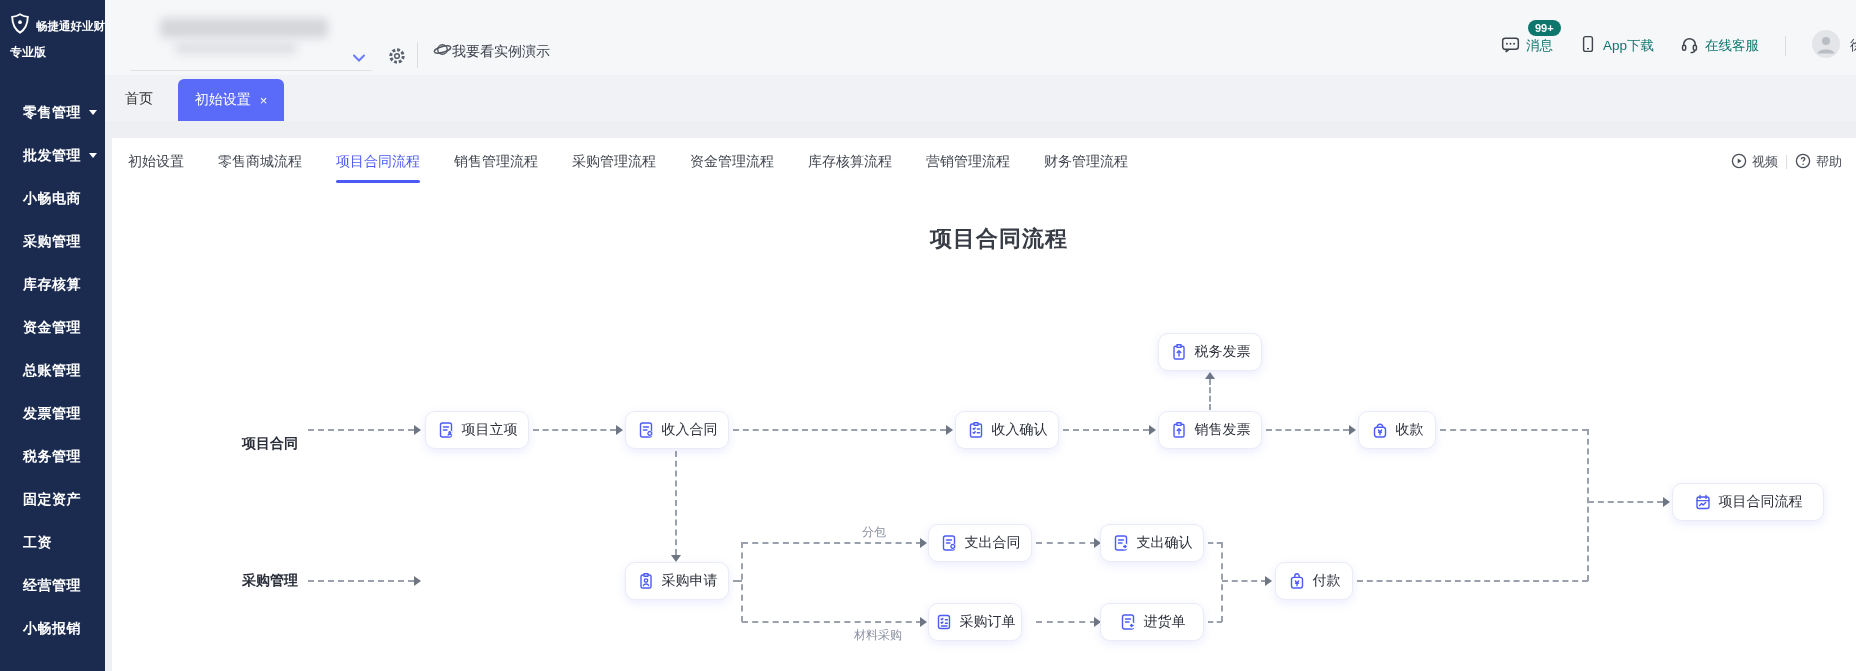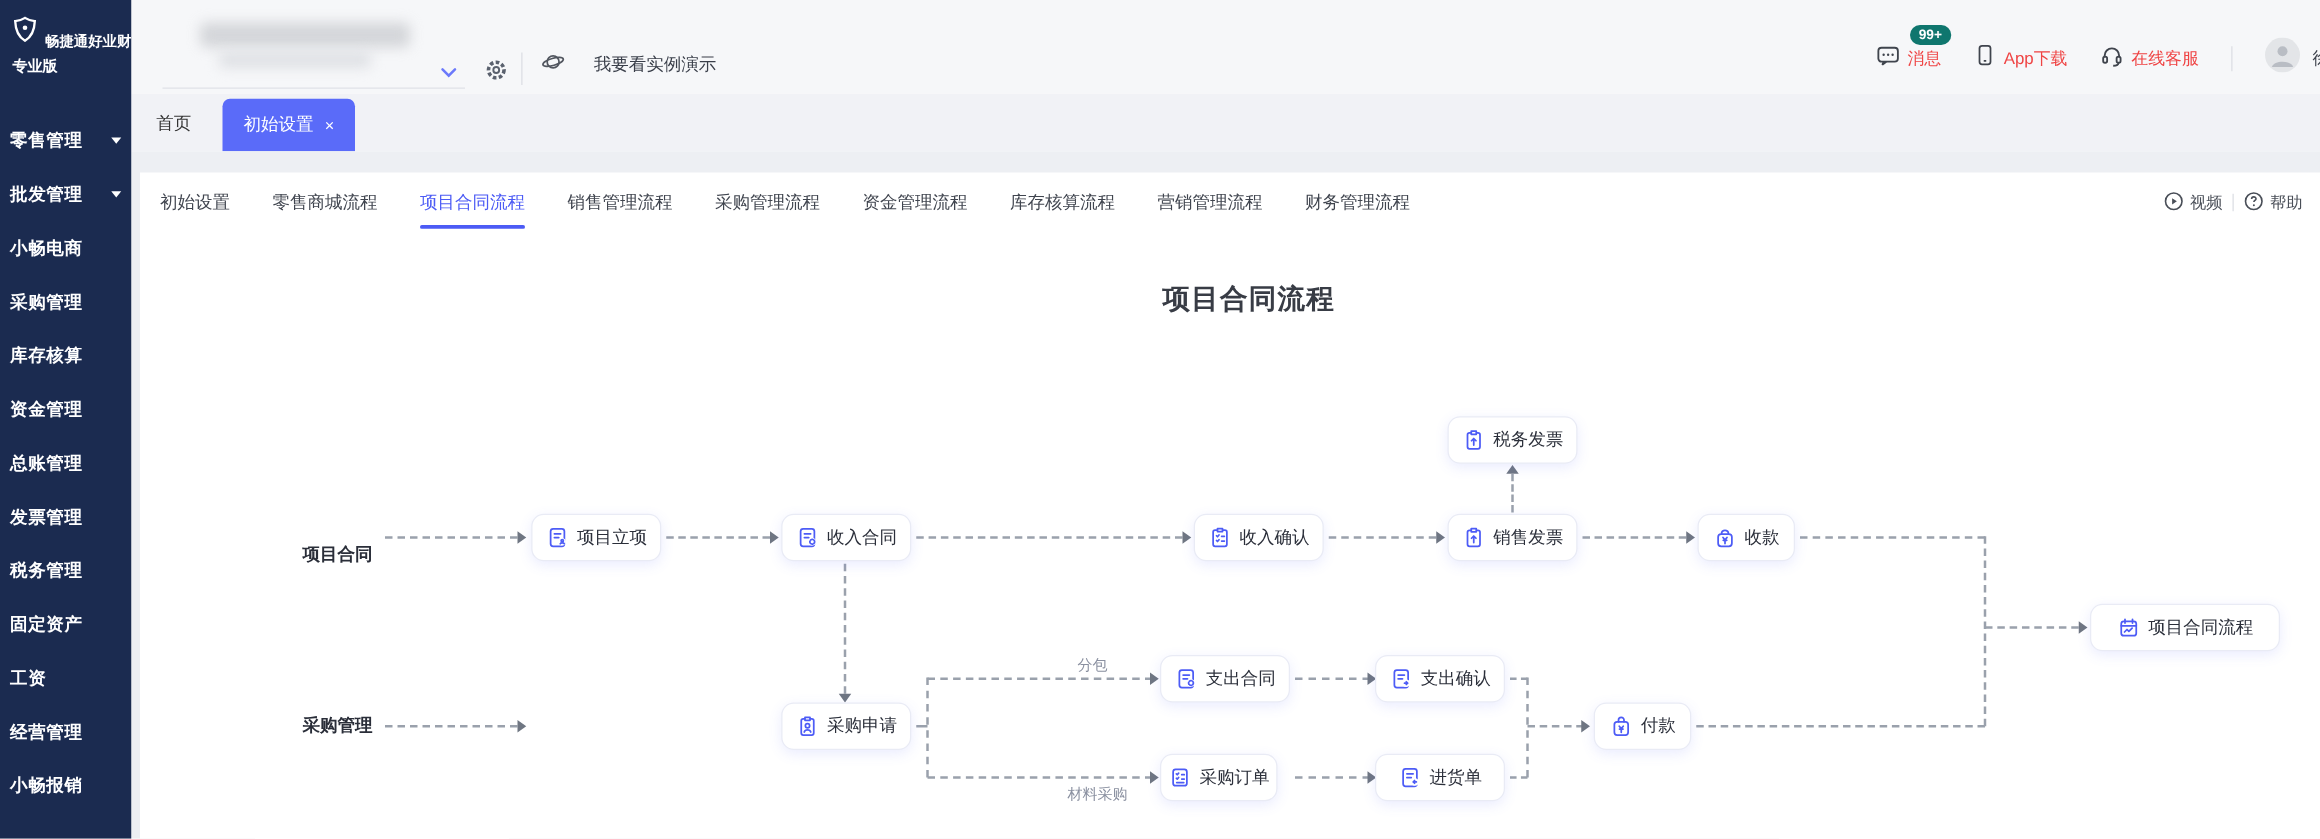--- a/index.html
+++ b/index.html
@@ -1,41 +1,41 @@
 <!DOCTYPE html>
 <html><head>
 <meta charset="utf-8">
 <style>
   html,body{margin:0;padding:0}
   body{width:1856px;height:671px;overflow:hidden;position:relative;background:#fff;
        font-family:"Liberation Sans","DejaVu Sans",sans-serif;}
   
   .sidebar{position:absolute;left:0;top:0;width:105px;height:671px;background:#1b2b50;z-index:6}
   .logo-block{height:75px;box-sizing:border-box;padding:12px 0 0 8px;position:relative}
-  .logo-row{display:flex;align-items:flex-end;gap:4px}
+  .logo-row{display:flex;align-items:center;gap:4px}
   .brand-name{color:#fff;font-size:11.5px;white-space:nowrap;font-weight:600}
   .brand-edition{color:#fff;font-size:12px;margin:4px 4px 0 2px;font-weight:600}
   .nav{padding-top:16px}
-  .nav-item{height:43px;display:flex;align-items:center;padding-left:8px;color:#fff;
+  .nav-item{height:43px;display:flex;align-items:center;padding-left:23px;color:#fff;
             font-size:14px;font-weight:600;position:relative;cursor:pointer;letter-spacing:.5px}
   .caret{position:absolute;right:8px;top:19px;width:0;height:0;
          border-left:4.5px solid transparent;border-right:4.5px solid transparent;border-top:5px solid #fff}
   
   .topbar{position:absolute;left:105px;top:0;right:0;height:75px;background:#f6f7f9;overflow:hidden}
   .blur1{position:absolute;left:55px;top:18px;width:168px;height:20px;background:#c9cbcf;border-radius:4px;filter:blur(5px);opacity:.75}
   .blur2{position:absolute;left:70px;top:42px;width:122px;height:12px;background:#dddfe3;border-radius:4px;filter:blur(5px)}
   .sel-underline{position:absolute;left:25px;top:70px;width:242px;border-bottom:1px solid #e0e2e7}
   .tb-ic{position:absolute}
-  .demo-group{position:absolute;left:328px;top:40px;display:flex;align-items:center;gap:23px;cursor:pointer}
+  .demo-group{position:absolute;left:328px;top:40px;display:flex;align-items:center;gap:0;cursor:pointer}
   .demo-text{font-size:14px;color:#3a3f4a}
   .vdiv{width:1px;height:20px;background:#dcdee3}
   .tb-divider{position:absolute;left:312px;top:42px;width:1px;height:26px;background:#dcdee3}
   .tb-right{position:absolute;right:-22px;top:30px;display:flex;align-items:center;gap:26px}
   .tb-group{display:flex;align-items:center;gap:6px;position:relative;cursor:pointer}
-  .tb-label{font-size:13.5px;color:#ef4444;white-space:nowrap}
+  .tb-label{font-size:13.5px;color:#0f766e;white-space:nowrap}
   .badge{position:absolute;top:-15px;left:27px;background:#0f766e;color:#fff;font-size:11px;
          line-height:14px;padding:1px 7px;border-radius:9px;font-weight:700;white-space:nowrap}
   .user-name{font-size:14px;color:#3a3f4a;white-space:nowrap;margin-left:-16px}
   
   .tabstrip{position:absolute;left:105px;top:75px;right:0;height:46px;background:#f1f2f6}
   .tab-home{position:absolute;left:20px;top:0;height:46px;line-height:46px;font-size:14px;color:#333;cursor:pointer}
   .tab-active{position:absolute;left:73px;top:4px;height:42px;width:106px;background:#5a6bf9;
               border-radius:6px 6px 0 0;display:flex;align-items:center;justify-content:center;gap:9px;
               color:#fff;font-size:14px;cursor:pointer}
   .tab-close{font-size:13px;line-height:1;cursor:pointer}

